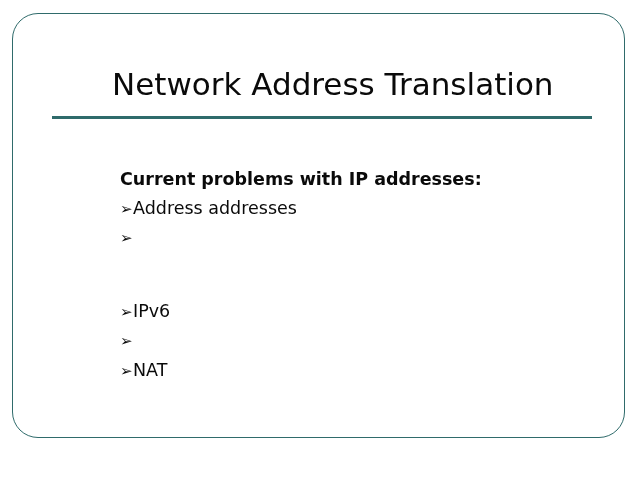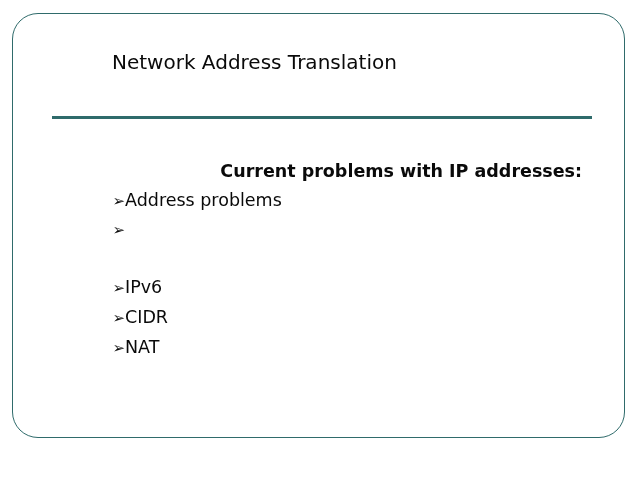--- a/index.html
+++ b/index.html
@@ -32,23 +32,23 @@
     box-sizing: border-box;
     border: 1.6px solid #2f6b6b;
     border-radius: 26px;
     background: transparent;
   }
 
   
   .slide-title {
     position: absolute;
     left: 112px;
-    top: 42px;
+    top: 64px;
     width: 500px;
-    font-size: 20px;
+    font-size: 31px;
     font-weight: 400;
     line-height: 40px;
     color: #0a0a0a;
     letter-spacing: 0px;
     white-space: nowrap;
   }
 
   
   .title-rule {
     position: absolute;
@@ -61,22 +61,21 @@
 
   
   .slide-body {
     position: absolute;
     left: 112px;
     top: 157px;
     width: 470px;
   }
 
   .body-group {
-    margin: 0;
-    text-align: right;
+    margin: 8px;
   }
 
   .group-gap {
     height: 28px;
   }
 
   .body-heading {
     font-size: 17.5px;
     font-weight: 700;
     line-height: 29px;
@@ -118,40 +117,39 @@
 
   <div class="title-rule" style="background: rgb(47, 107, 107);"></div>
 
   <div class="slide-body">
 
     <div class="body-group">
       <div class="body-heading">Current problems with IP addresses:</div>
 
       <div class="bullet-row">
         <span class="bullet-marker">➢</span>
-        <span class="bullet-text">Address problems</span>
+        <span class="bullet-text">Address addresses</span>
       </div>
 
       <div class="bullet-row">
         <span class="bullet-marker">➢</span>
       </div>
     </div>
 
     <div class="group-gap"></div>
 
     <div class="body-group">
 
       <div class="bullet-row">
         <span class="bullet-marker">➢</span>
         <span class="bullet-text">IPv6</span>
       </div>
 
       <div class="bullet-row">
         <span class="bullet-marker">➢</span>
-        <span class="bullet-text">CIDR</span>
       </div>
 
       <div class="bullet-row">
         <span class="bullet-marker">➢</span>
         <span class="bullet-text">NAT</span>
       </div>
     </div>
 
   </div>
 </div>

